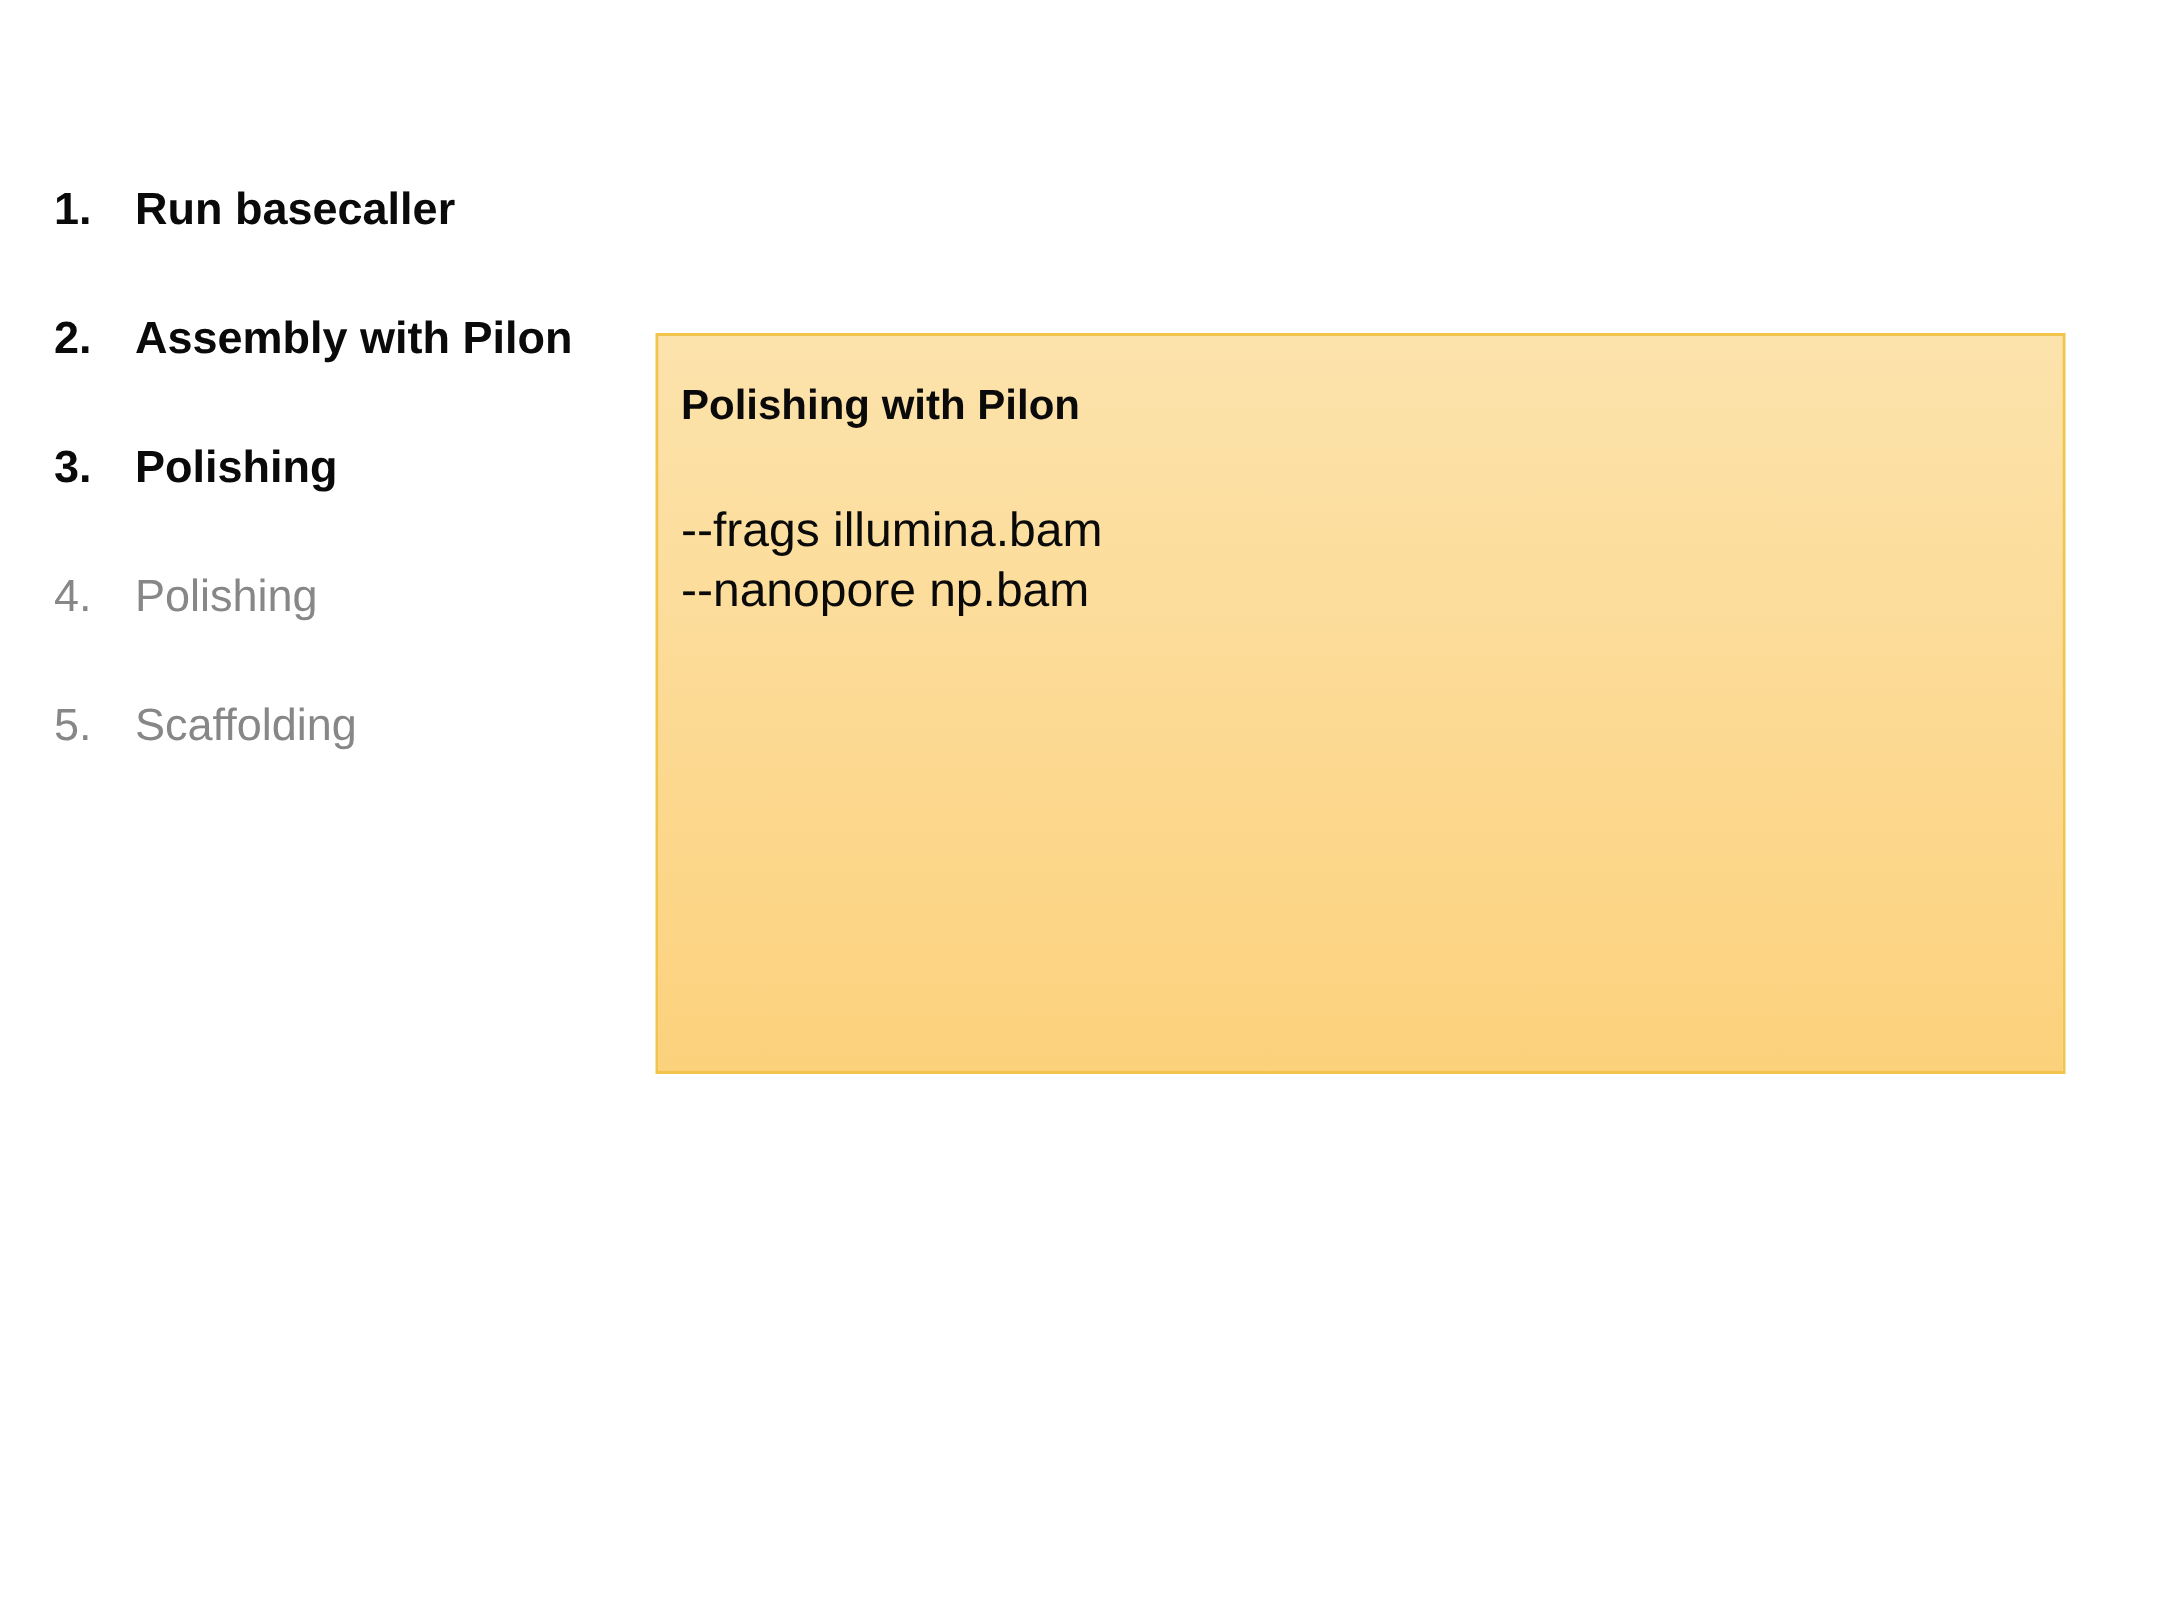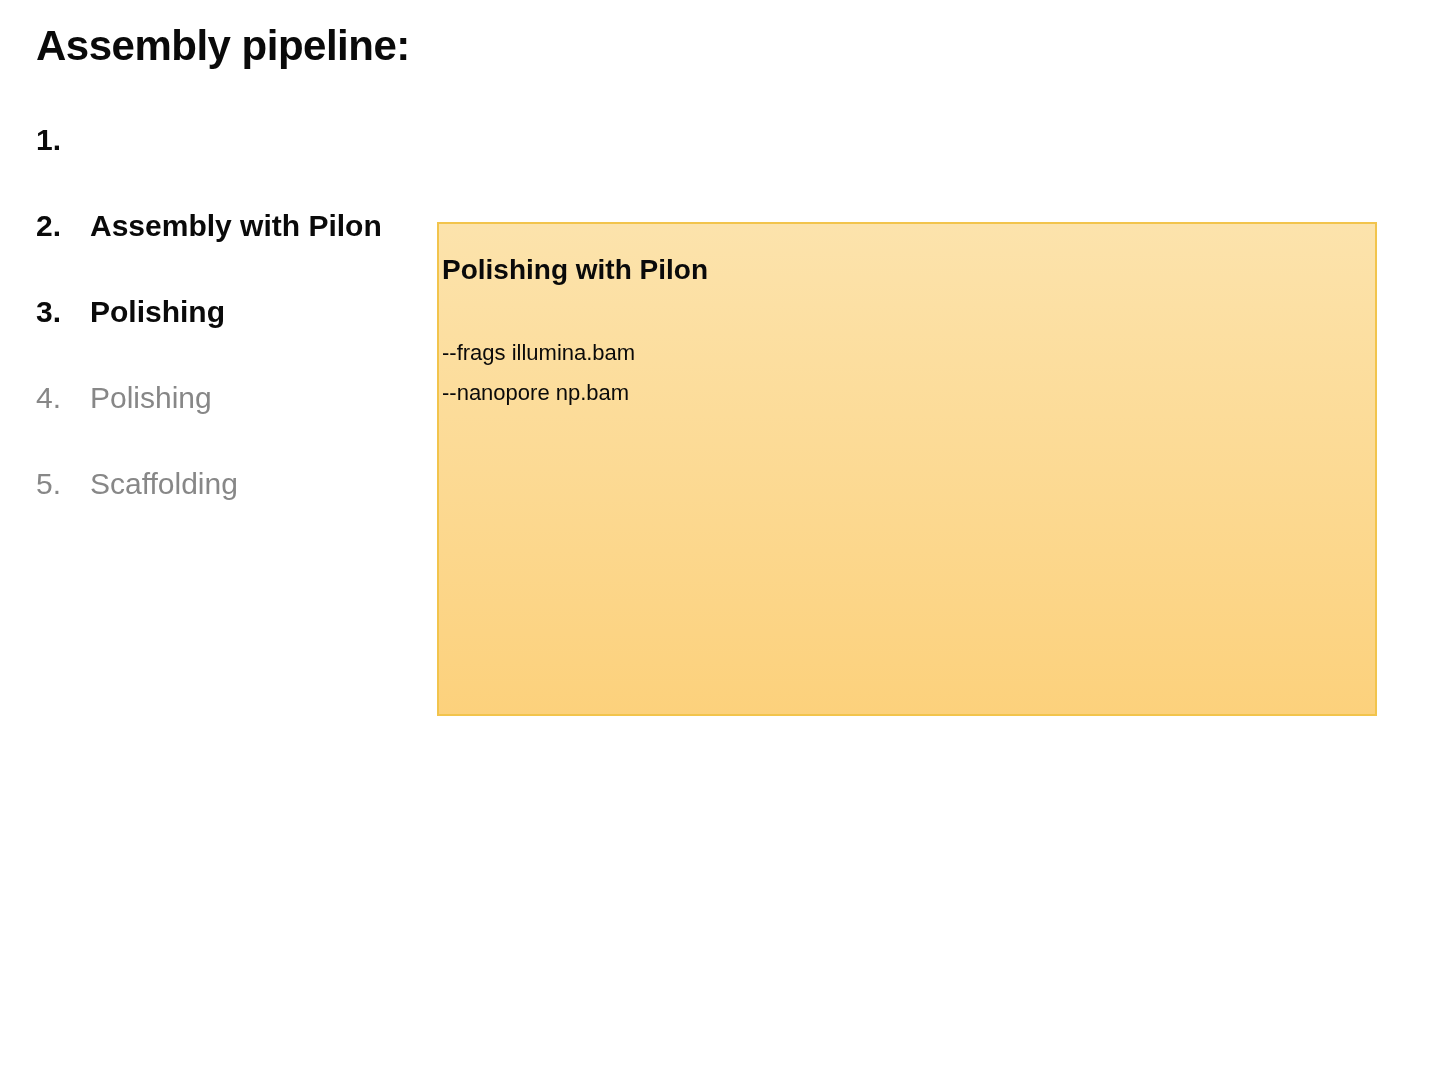--- a/index.html
+++ b/index.html
@@ -45,47 +45,47 @@
   }
   .step .num { width: 54px; flex: 0 0 54px; }
   .step.active { font-weight: bold; color: var(--text); }
   .step.pending { font-weight: normal; color: var(--muted-text); }
   .callout {
     position: absolute;
     left: 437px; top: 222px;
     width: 940px; height: 494px;
     border: 2px solid var(--callout-border);
     background: linear-gradient(180deg, var(--callout-fill-top) 0%, var(--callout-fill-bottom) 100%);
-    padding: 24px 20px 0 3px;
+    padding: 24px 20px 0 15px;
     color: var(--text);
   }
   .callout-title div {
     font-size: 28px;
     font-weight: bold;
     line-height: 43px;
     white-space: nowrap;
   }
   .callout-opts { margin-top: 42px; }
   .opt {
-    font-size: 22px;
+    font-size: 32px;
     line-height: 40px;
     white-space: nowrap;
   }
   .opt + .opt { }
 </style>
 </head>
 <body>
 
 <div class="slide">
 
-  <h1 class="title">Assembly pipeline:</h1>
 
   <ol class="steps">
     <li class="step active">
       <span class="num">1.</span>
+      <span class="label">Run basecaller</span>
     </li>
     <li class="step active">
       <span class="num">2.</span>
       <span class="label">Assembly with Pilon</span>
     </li>
     <li class="step active">
       <span class="num">3.</span>
       <span class="label">Polishing</span>
     </li>
     <li class="step pending">

